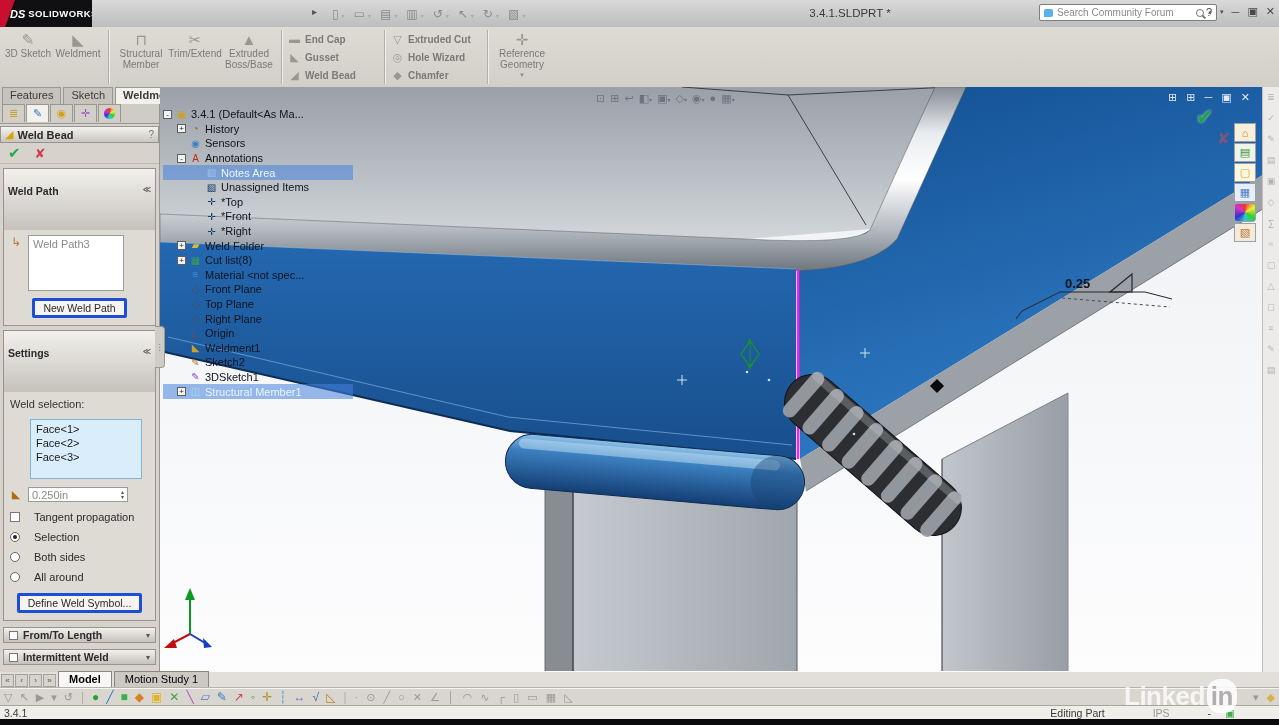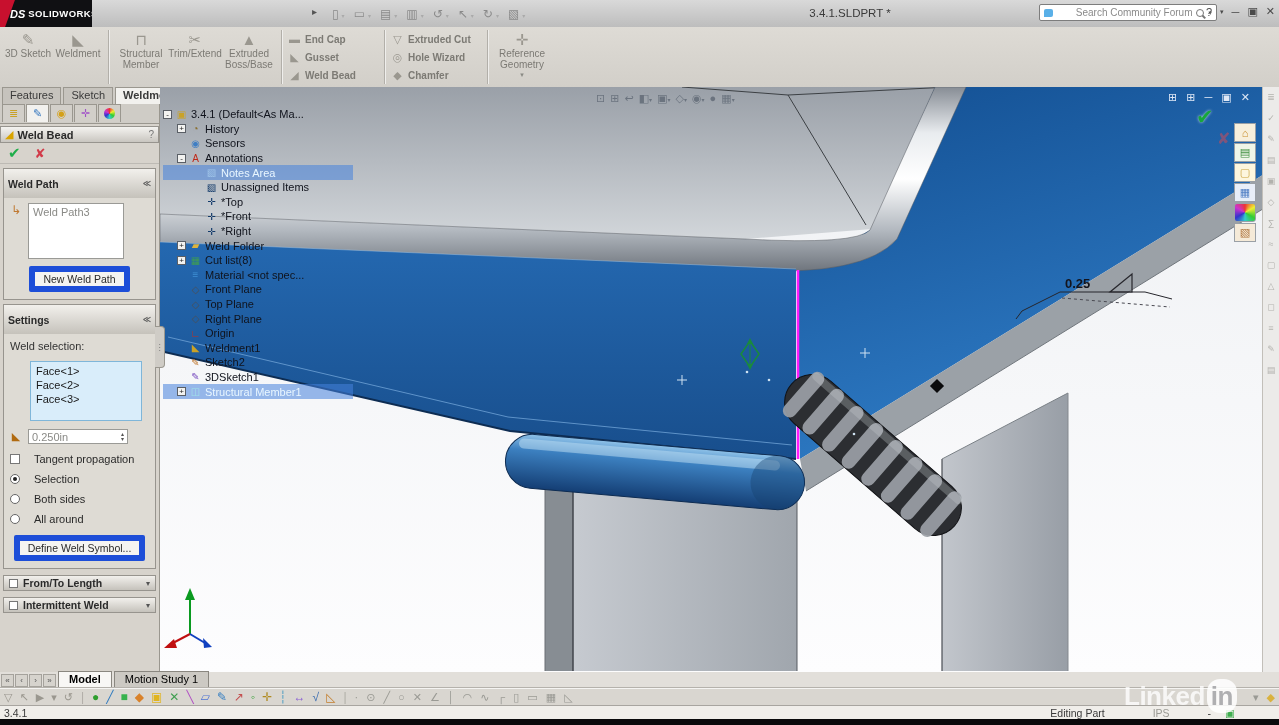--- a/index.html
+++ b/index.html
@@ -17,21 +17,21 @@
   .menus{position:absolute;left:96px;top:0;height:27px;display:flex;align-items:center;}
   .mi{padding:0 9px;font-size:11.5px;color:#1d1d1d;cursor:default;}
   .pin{position:absolute;left:312px;top:6px;font-size:10px;color:#555;}
   .qa{position:absolute;left:332px;top:0;height:27px;display:flex;align-items:center;gap:9px;}
   .qai{font-size:12px;color:#8a8a8a;}
   .qai::after{content:"▾";font-size:6px;color:#aaa;margin-left:3px;}
   .doctitle{position:absolute;left:770px;top:7px;width:160px;font-size:11.5px;color:#3a3a3a;text-align:center;}
   .search{position:absolute;right:62px;top:4px;width:178px;height:17px;background:#fff;border:1px solid #7d7d7d;
     border-radius:2px;display:flex;align-items:center;padding:0 4px;box-sizing:border-box;gap:4px;}
   .chat{width:9px;height:8px;background:#5ab0e8;border-radius:2px 2px 2px 0;}
-  .ph{flex:1;font-size:10px;color:#8a8a8a;white-space:nowrap;overflow:hidden;text-align:right;}
+  .ph{flex:1;font-size:10px;color:#8a8a8a;white-space:nowrap;overflow:hidden;}
   .mag{width:6px;height:6px;border:1.5px solid #777;border-radius:50%;position:relative;}
   .mag::after{content:"";position:absolute;width:4px;height:1.5px;background:#777;right:-3px;bottom:-2px;transform:rotate(45deg);}
   .search .car{font-size:7px;color:#666;}
   .winbtns{position:absolute;right:4px;top:5px;display:flex;gap:8px;align-items:center;}
   .winbtns span{font-size:11px;color:#4a4a4a;}
   
   #ribbon{position:absolute;left:0;top:27px;width:1279px;height:60px;
     background:linear-gradient(#dedbd5,#d2cfc9);border-bottom:1px solid #a9a6a0;display:flex;align-items:stretch;}
   .rsep{width:1px;background:#b2afa9;margin:3px 2px;box-shadow:1px 0 0 #efeeec;}
   .rgroup{display:flex;padding:2px 3px;}
@@ -59,29 +59,29 @@
   .pmtab .wheelg{width:11px;height:11px;border-radius:50%;background:conic-gradient(#e33,#ee3,#3c3,#3cc,#33c,#c3c,#e33);}
   #pmheader{height:17px;margin-top:2px;background:linear-gradient(#f4f3f0,#c9c6c0);border:1px solid #97948e;
     display:flex;align-items:center;padding:0 4px;gap:4px;box-sizing:border-box;}
   #pmheader .wbico{color:#d9a400;font-size:11px;}
   #pmheader b{flex:1;font-size:11px;}
   #pmheader .q{color:#777;font-size:10px;}
   #okrow{height:20px;display:flex;align-items:center;gap:14px;padding-left:8px;border-bottom:1px solid #bdbab4;}
   .okck{color:#1fae4a;font-weight:bold;font-size:15px;}
   .okx{color:#d23b49;font-weight:bold;font-size:13px;}
   .group{margin:4px 3px 0 3px;border:1px solid #97948e;background:#dedbd4;}
-  .ghead{height:29px;background:linear-gradient(#f2f0ec,#c5c2bb);display:flex;align-items:center;
-    padding:0 4px;font-weight:bold;font-size:10.5px;}
+  .ghead{height:29px;background:linear-gradient(#f2f0ec,#c5c2bb);display:flex;
+    padding:16px 4px;font-weight:bold;font-size:10.5px;}
   .ghead .gcar{margin-left:auto;font-size:8px;color:#555;}
   .gbody{padding:5px 4px;}
   .wprow{display:flex;gap:4px;}
   .selico{color:#c07830;font-size:12px;width:16px;text-align:center;}
   .listbox{background:#fff;border:1px solid #9a9a96;width:96px;height:56px;padding:2px 4px;box-sizing:border-box;
     color:#8a8a86;}
-  .pbtn{display:block;margin:7px auto 2px auto;background:#f5f4f1;border:6px solid #1d4ed8;border-radius:2px;
+  .pbtn{display:block;margin:7px auto 2px auto;background:#f5f4f1;border:3px solid #1d4ed8;border-radius:2px;
     font-size:10.5px;padding:1px 8px;color:#2a2a2a;font-family:inherit;}
   .lbl{margin:1px 0 9px 2px;color:#333;}
   .facebox{background:#d9edfa;border:1px solid #7fb6d9;width:112px;height:60px;margin-left:22px;
     padding:2px 5px;box-sizing:border-box;line-height:14px;color:#1a1a1a;}
   .sizer{display:flex;align-items:center;margin-top:8px;gap:4px;}
   .sizeico{color:#b06a10;font-size:11px;width:16px;text-align:center;}
   .spin{background:#fff;border:1px solid #9a9a96;width:100px;height:15px;display:flex;align-items:center;
     padding:0 3px;box-sizing:border-box;color:#8a8a86;}
   .spin .val{flex:1;}
   .spin .arr{display:flex;flex-direction:column;font-size:6px;line-height:5px;color:#555;}

